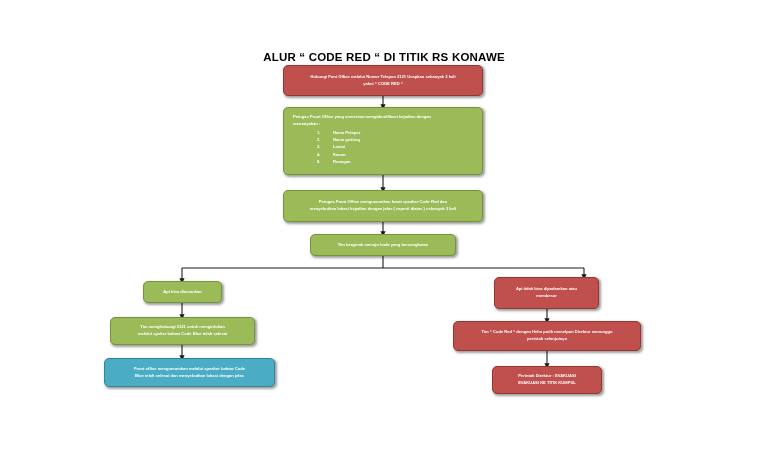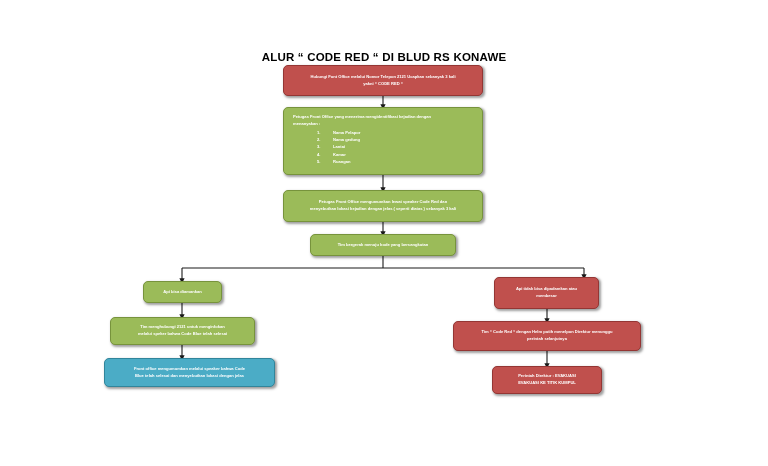--- a/index.html
+++ b/index.html
@@ -114,21 +114,21 @@
     height: 466px;
     z-index: 1;
     pointer-events: none;
   }
 </style>
 </head>
 <body>
 
 <div id="canvas">
 
-  <div class="chart-title">ALUR “ CODE RED “ DI BLUD RS KONAWE</div>
+  <div class="chart-title">ALUR “ CODE RED “ DI TITIK RS KONAWE</div>
 
   <svg class="conn-svg" viewBox="0 0 768 466" xmlns="http://www.w3.org/2000/svg">
     <defs>
       <marker id="ah" markerWidth="6" markerHeight="6" refX="3.0" refY="3" orient="auto" markerUnits="strokeWidth">
         <path d="M0.4,0.6 L5.2,3 L0.4,5.4 Z" fill="#1a1a1a"></path>
       </marker>
     </defs>
 
     <line x1="383" y1="96" x2="383" y2="107" stroke="#1a1a1a" stroke-width="1.1" marker-end="url(#ah)"></line>
 

